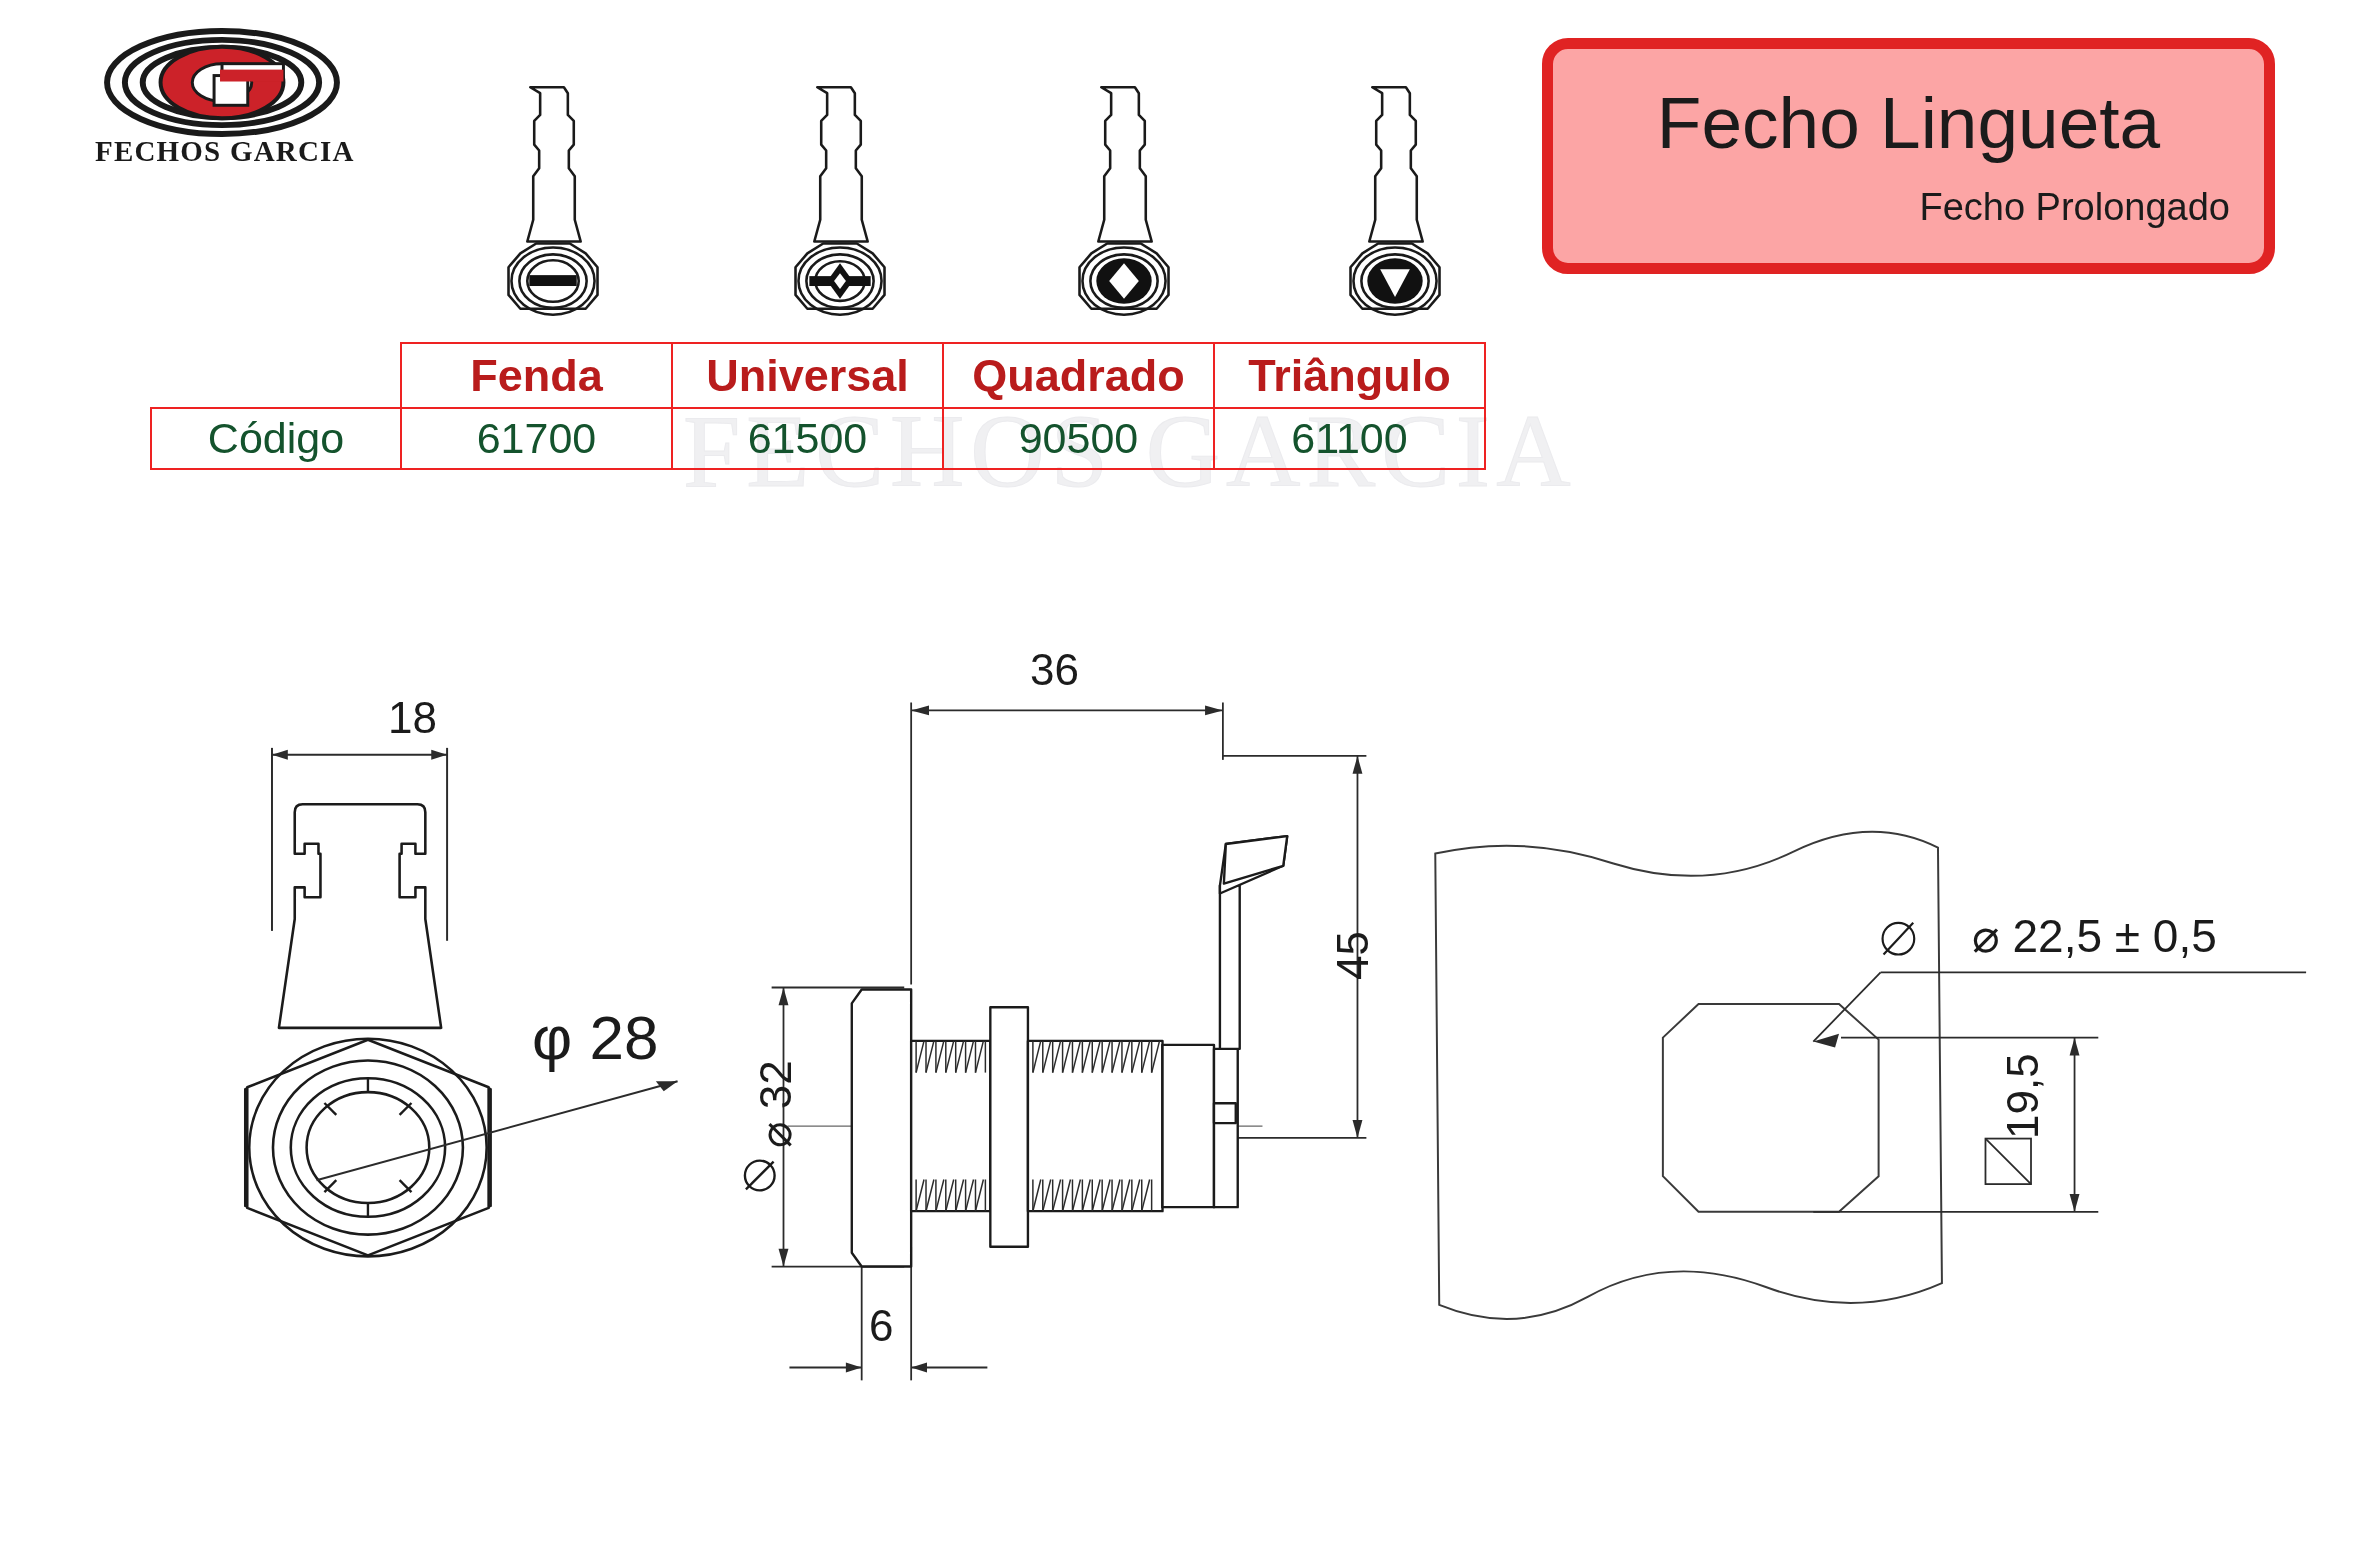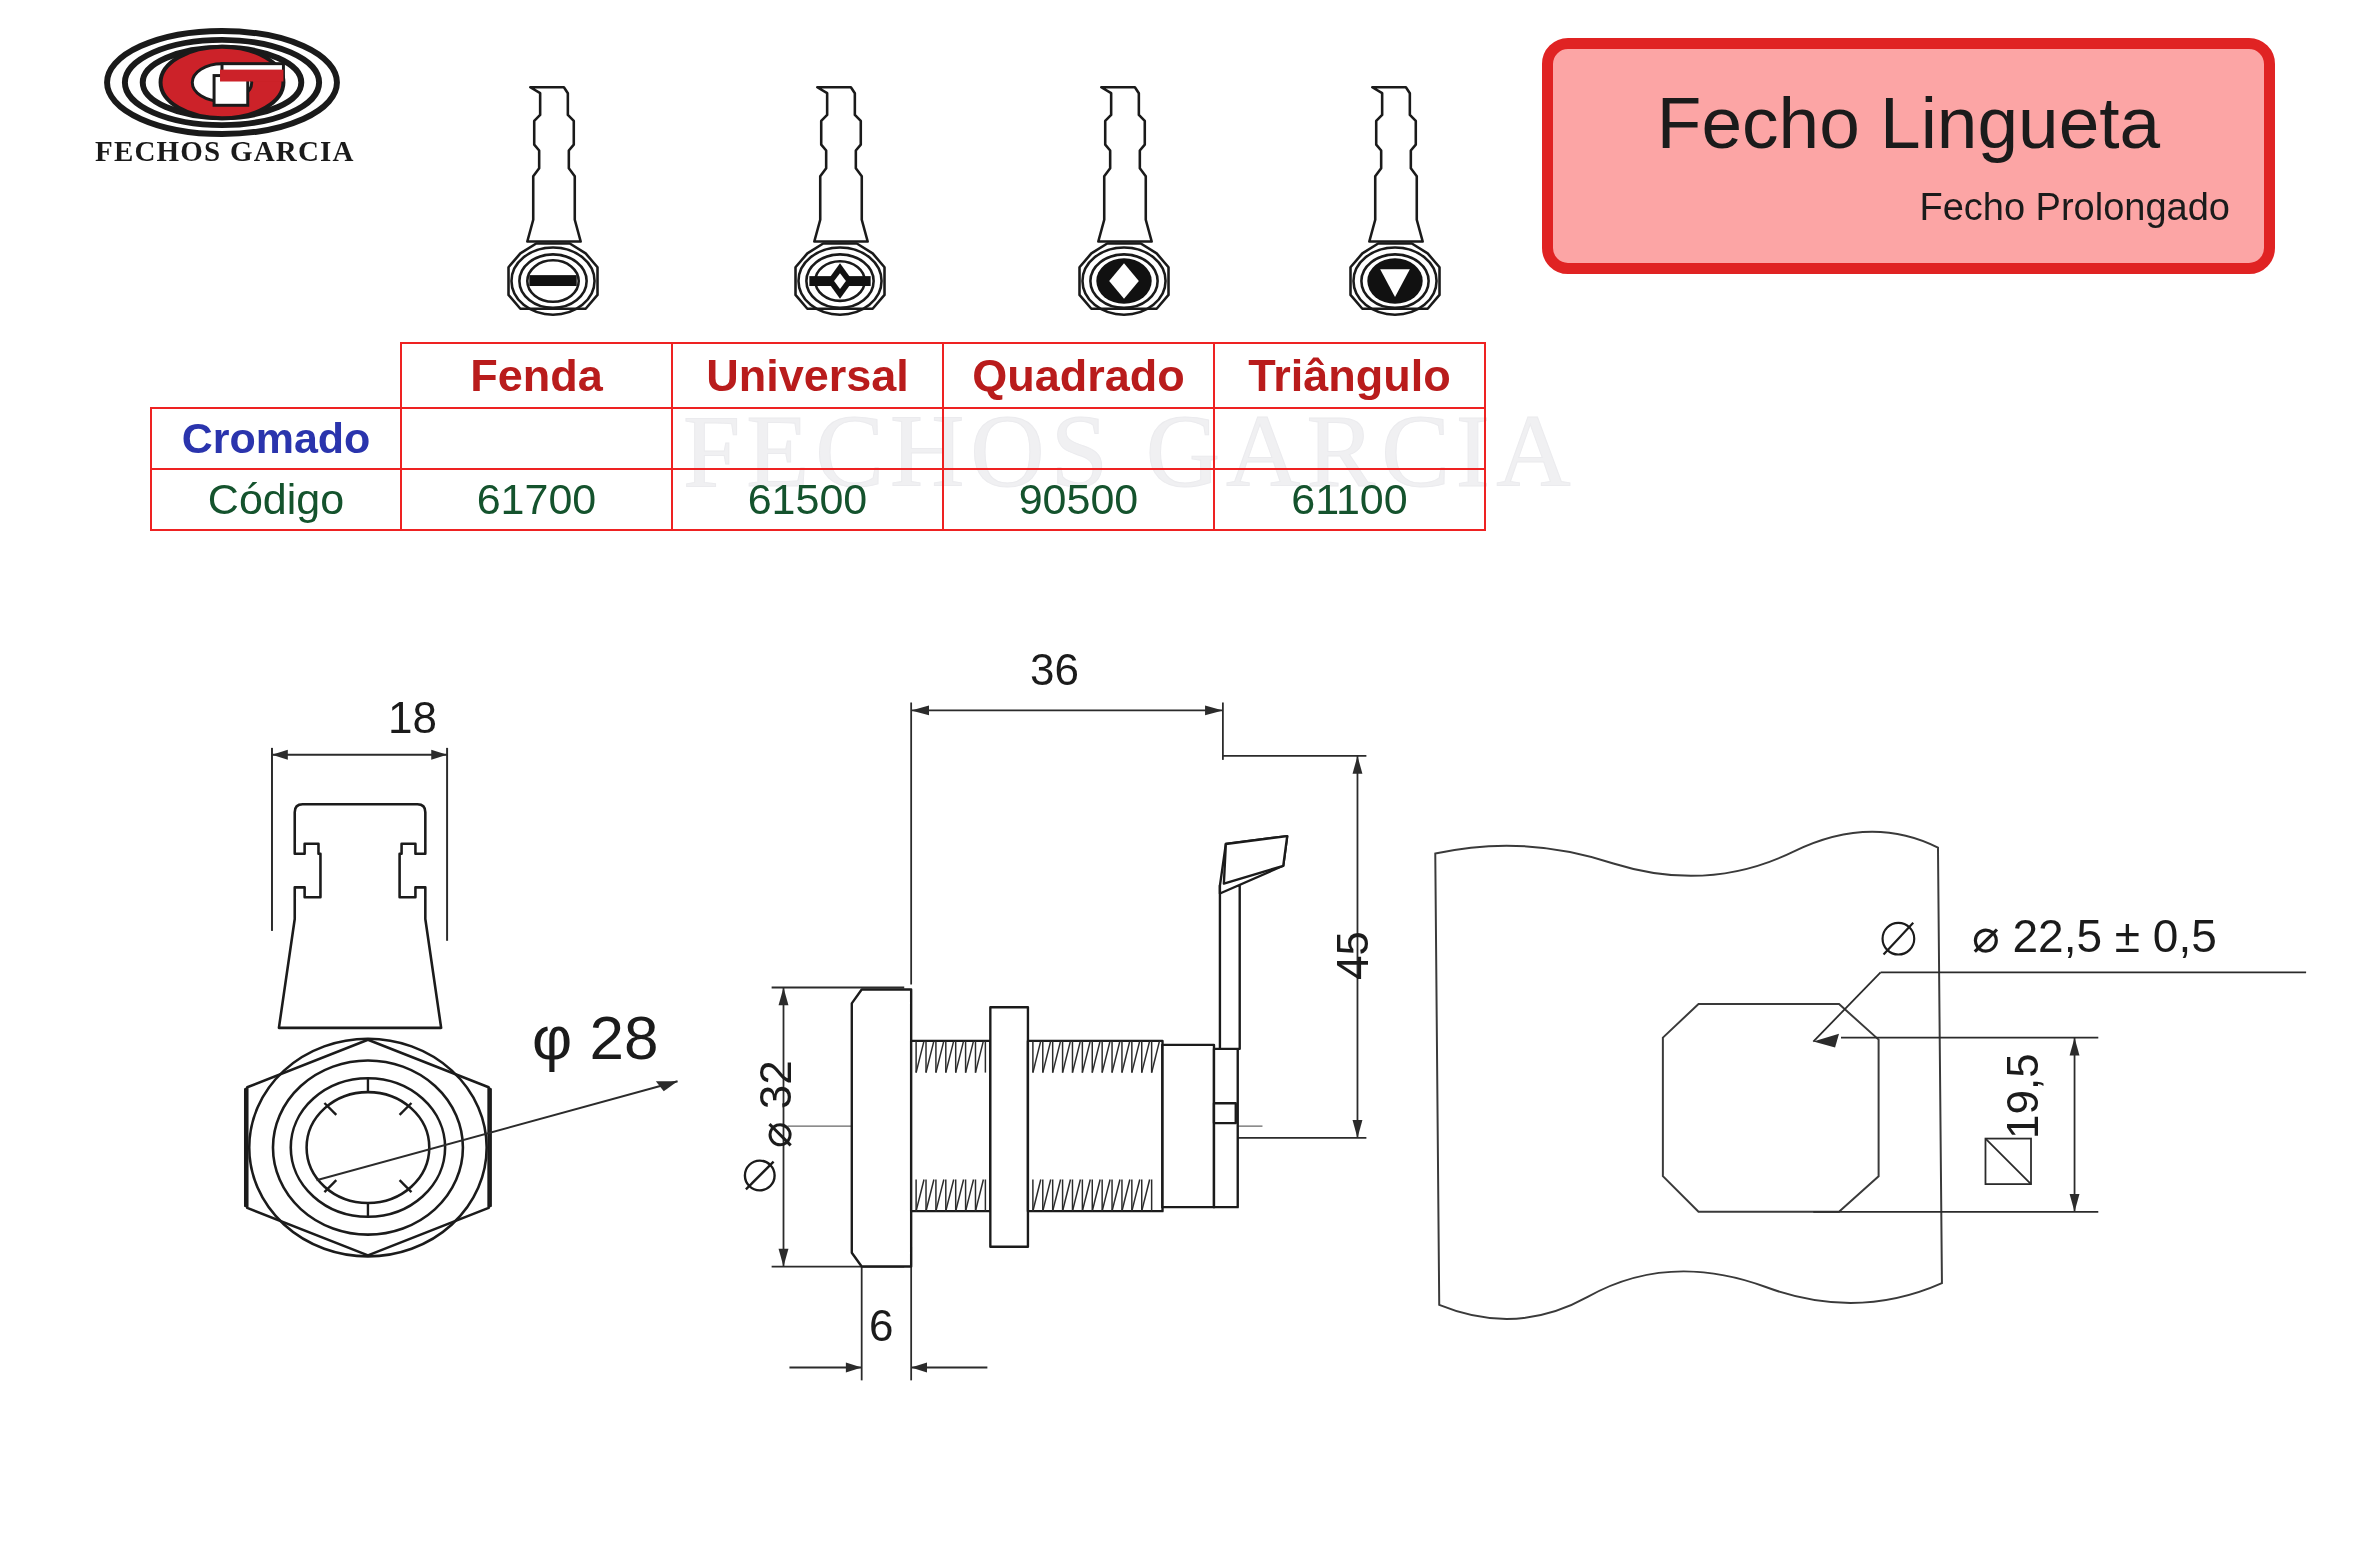--- a/index.html
+++ b/index.html
@@ -149,27 +149,20 @@
 <div class="abs" id="watermark">FECHOS GARCIA</div>
 
 <table id="spec-table" class="abs">
   <tbody>
       <tr>
     <td class="rowlabel blank-corner"></td>
     <td class="datacol hdr">Fenda</td>
     <td class="datacol hdr">Universal</td>
     <td class="datacol hdr">Quadrado</td>
     <td class="datacol hdr">Triângulo</td>
-  </tr>
-  <tr>
-    <td class="rowlabel bluelabel">Cromado</td>
-    <td class="datacol"></td>
-    <td class="datacol"></td>
-    <td class="datacol"></td>
-    <td class="datacol"></td>
   </tr>
   <tr>
     <td class="rowlabel">Código</td>
     <td class="datacol">61700</td>
     <td class="datacol">61500</td>
     <td class="datacol">90500</td>
     <td class="datacol">61100</td>
   </tr>
 </tbody>
   </table>

